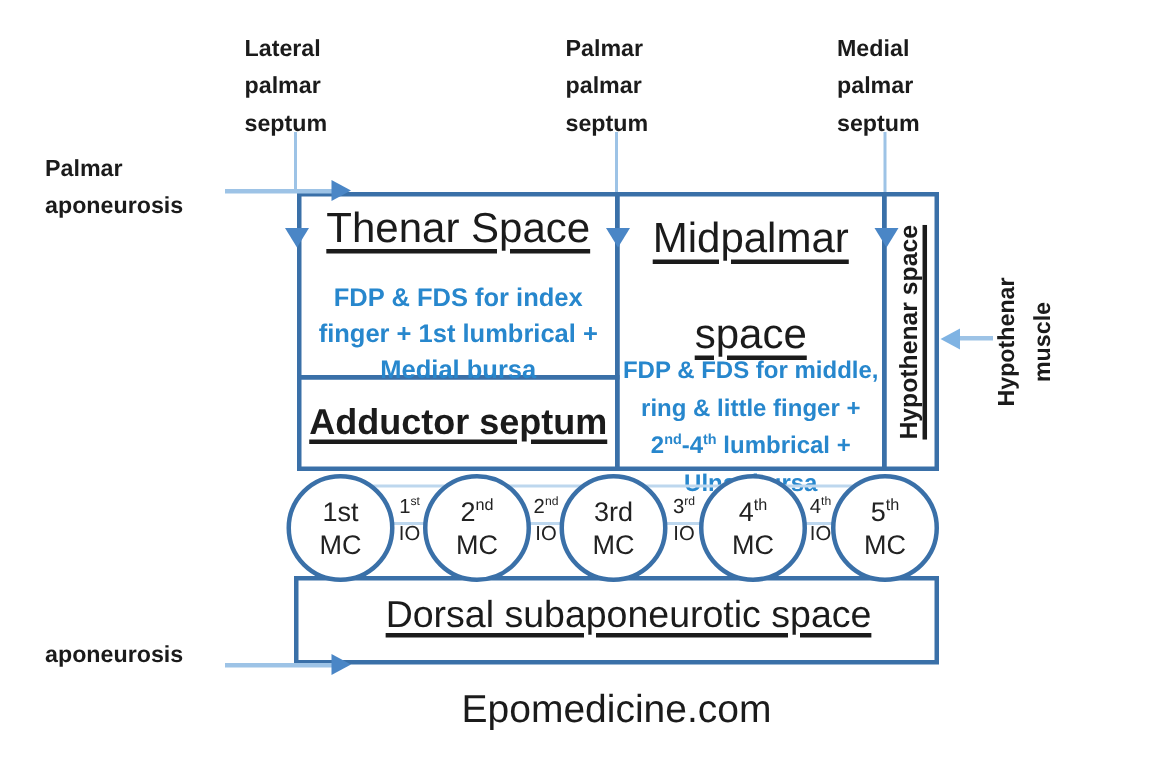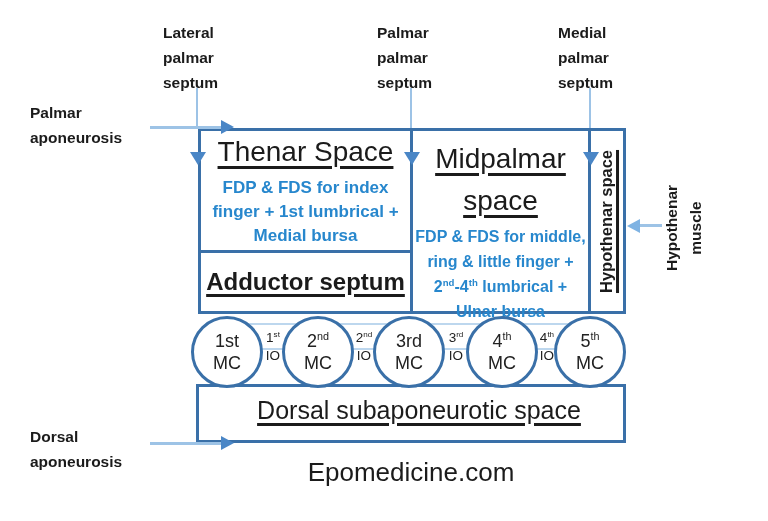--- a/index.html
+++ b/index.html
@@ -11,21 +11,21 @@
   .abs{position:absolute;}
   .box{position:absolute;border:3px solid #3a70a8;box-sizing:border-box;background:transparent;z-index:1;}
   .vline{position:absolute;width:2px;background:#9dc3e6;z-index:4;}
   .hline{position:absolute;height:2.5px;background:#9dc3e6;z-index:4;}
   .arrow-down{position:absolute;width:0;height:0;border-left:8px solid transparent;border-right:8px solid transparent;border-top:13px solid #4a86c6;z-index:5;}
   .arrow-right{position:absolute;width:0;height:0;border-top:7px solid transparent;border-bottom:7px solid transparent;border-left:13px solid #4a86c6;z-index:5;}
   .arrow-left{position:absolute;width:0;height:0;border-top:7px solid transparent;border-bottom:7px solid transparent;border-right:13px solid #7fb3e3;z-index:5;}
   
   .blk-label{position:absolute;font-weight:bold;font-size:15.5px;line-height:25px;color:#1b1b1b;z-index:6;}
   .space-title{font-size:28px;color:#1b1b1b;text-decoration:underline;text-decoration-thickness:2.5px;text-underline-offset:5px;white-space:nowrap;}
-  .blue-desc{color:#2787cd;font-weight:600;text-align:center;}
+  .blue-desc{color:#2787cd;font-weight:600;text-align:center;margin-top:11px;}
   .underline-b{text-decoration:underline;text-decoration-thickness:2.5px;text-underline-offset:4px;}
   sup{vertical-align:super;font-size:0.6em;line-height:0;}
   
   .mc-circle{
     position:absolute;width:72px;height:72px;border-radius:50%;
     border:3px solid #3a70a8;background:#ffffff;box-sizing:border-box;
     display:flex;flex-direction:column;align-items:center;justify-content:center;
     font-size:18px;line-height:22px;color:#222;z-index:3;text-align:center;
   }
   .io-label{
@@ -66,21 +66,20 @@
   <div class="arrow-down" style="left:583px;top:152px;"></div>
 
   <div class="blk-label" style="left:30px;top:100px;">
     <div>Palmar</div>
     <div>aponeurosis</div>
   </div>
   <div class="hline" style="left:150px;top:126px;width:74px;"></div>
   <div class="arrow-right" style="left:221px;top:120px;"></div>
 
   <div class="blk-label" style="left:30px;top:424px;">
-    <div>Dorsal</div>
     <div>aponeurosis</div>
   </div>
   <div class="hline" style="left:150px;top:442px;width:74px;"></div>
   <div class="arrow-right" style="left:221px;top:436px;"></div>
 
   <div class="box" style="left:198px;top:128px;width:215px;height:125px;"></div>
   <div class="box" style="left:198px;top:250px;width:215px;height:64px;"></div>
   <div class="box" style="left:410px;top:128px;width:181px;height:186px;"></div>
   <div class="box" style="left:588px;top:128px;width:38px;height:186px;"></div>
   <div class="box" style="left:196px;top:384px;width:430px;height:59px;"></div>
@@ -91,21 +90,21 @@
     <div>finger + 1st lumbrical +</div>
     <div>Medial bursa</div>
   </div>
 
   <div class="abs" style="left:198px;top:268px;width:215px;text-align:center;font-size:24px;font-weight:bold;z-index:2;">
     <span class="underline-b">Adductor septum</span>
   </div>
 
   <div class="abs" style="left:413px;top:138px;width:175px;text-align:center;z-index:2;">
     <div class="space-title" style="line-height:42px;">Midpalmar</div>
-    <div class="space-title" style="line-height:42px;">space</div>
+    <div class="space-title" style="line-height:42px;margin-top:22px;">space</div>
   </div>
   <div class="abs blue-desc" style="left:413px;top:224px;width:175px;font-size:16px;line-height:25px;z-index:2;">
     <div>FDP &amp; FDS for middle,</div>
     <div>ring &amp; little finger +</div>
     <div><span>2</span><sup>nd</sup><span>-4</span><sup>th</sup><span> lumbrical +</span></div>
     <div>Ulnar bursa</div>
   </div>
 
   <div class="vwrap" style="left:588px;top:128px;width:38px;height:186px;">
     <span class="vtext underline-b" style="font-size:16.5px;">Hypothenar space</span>

